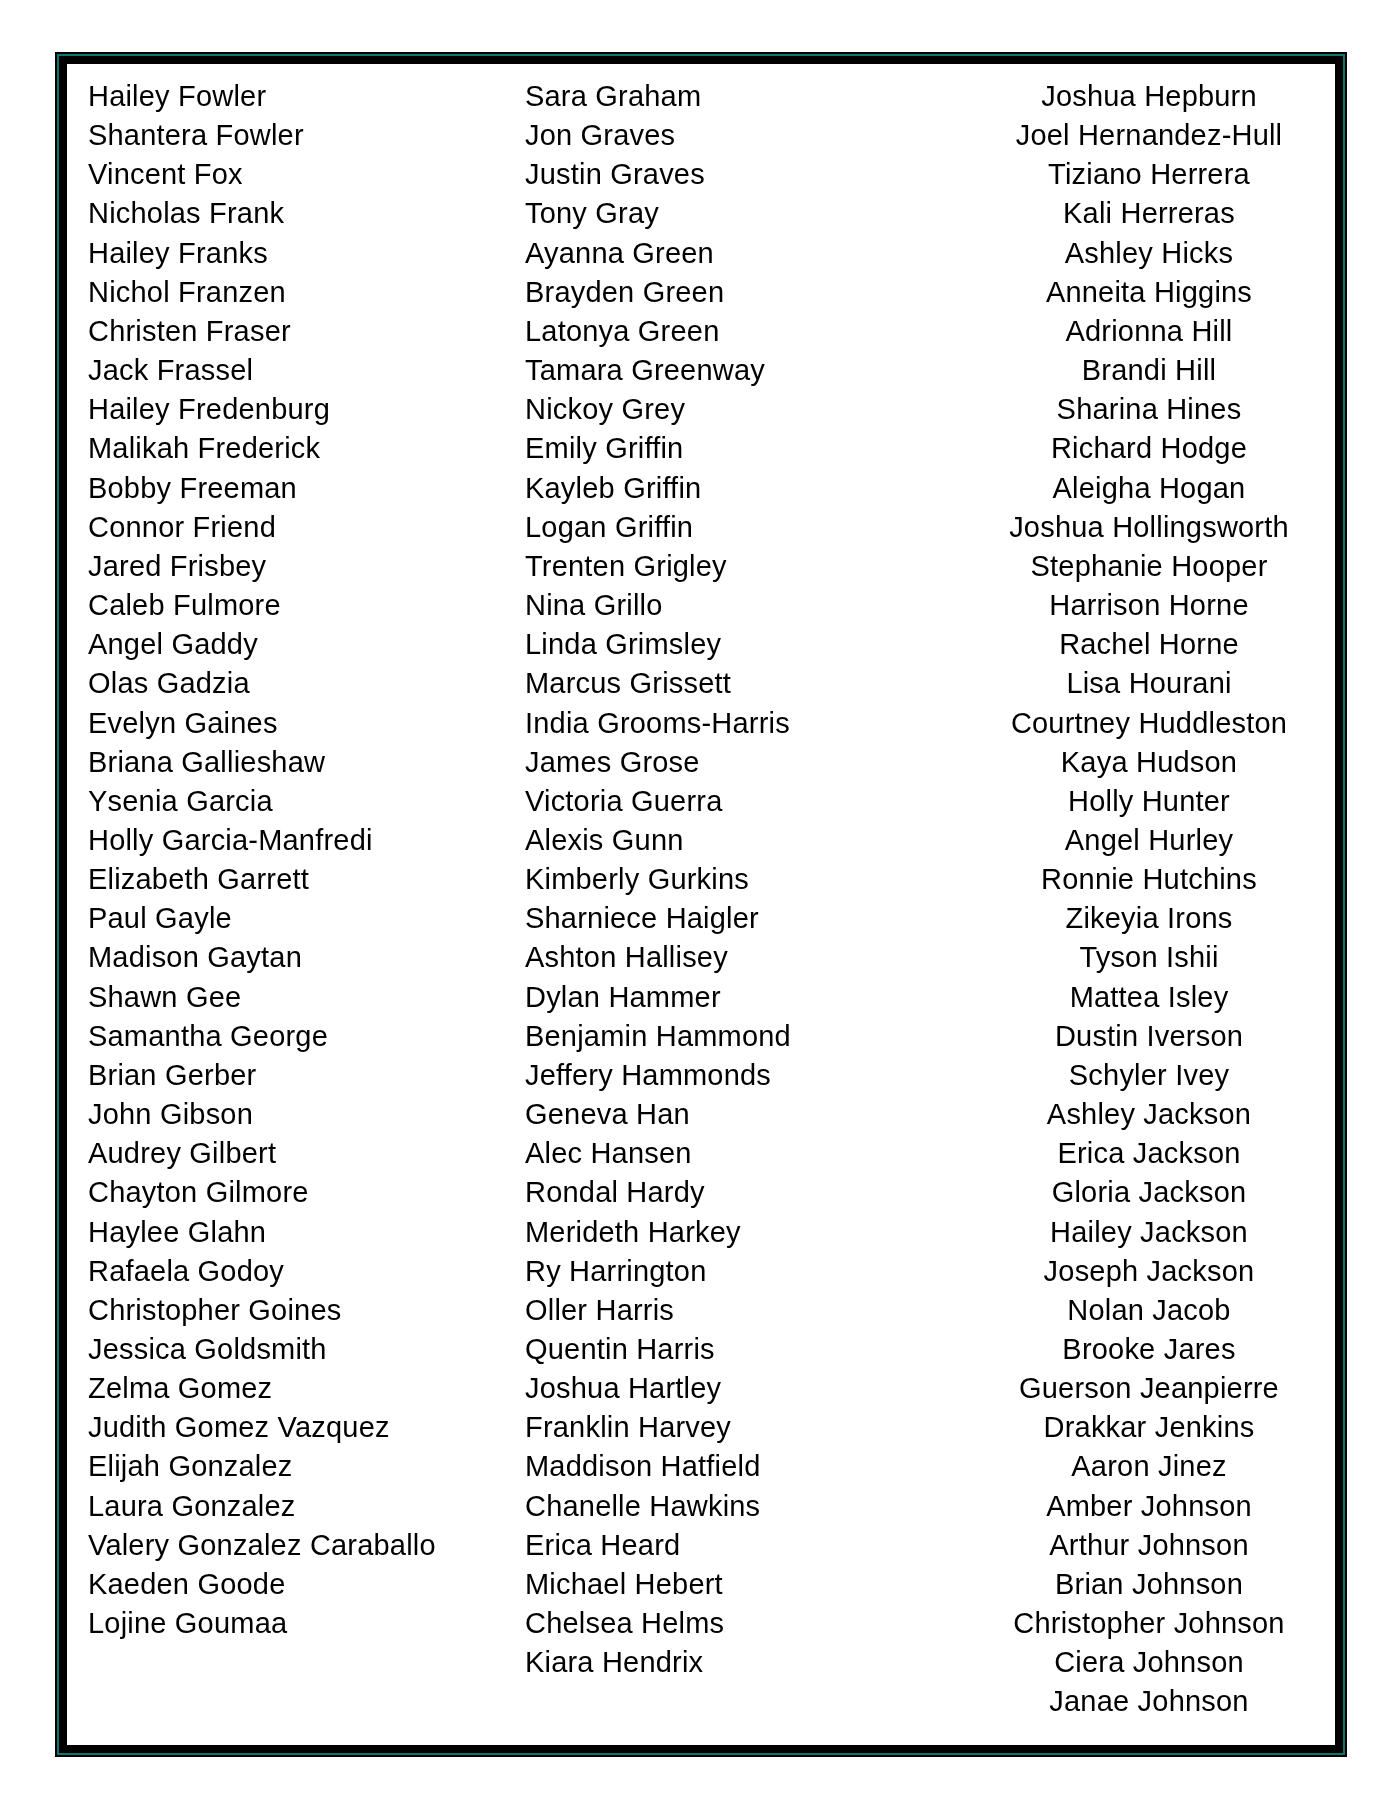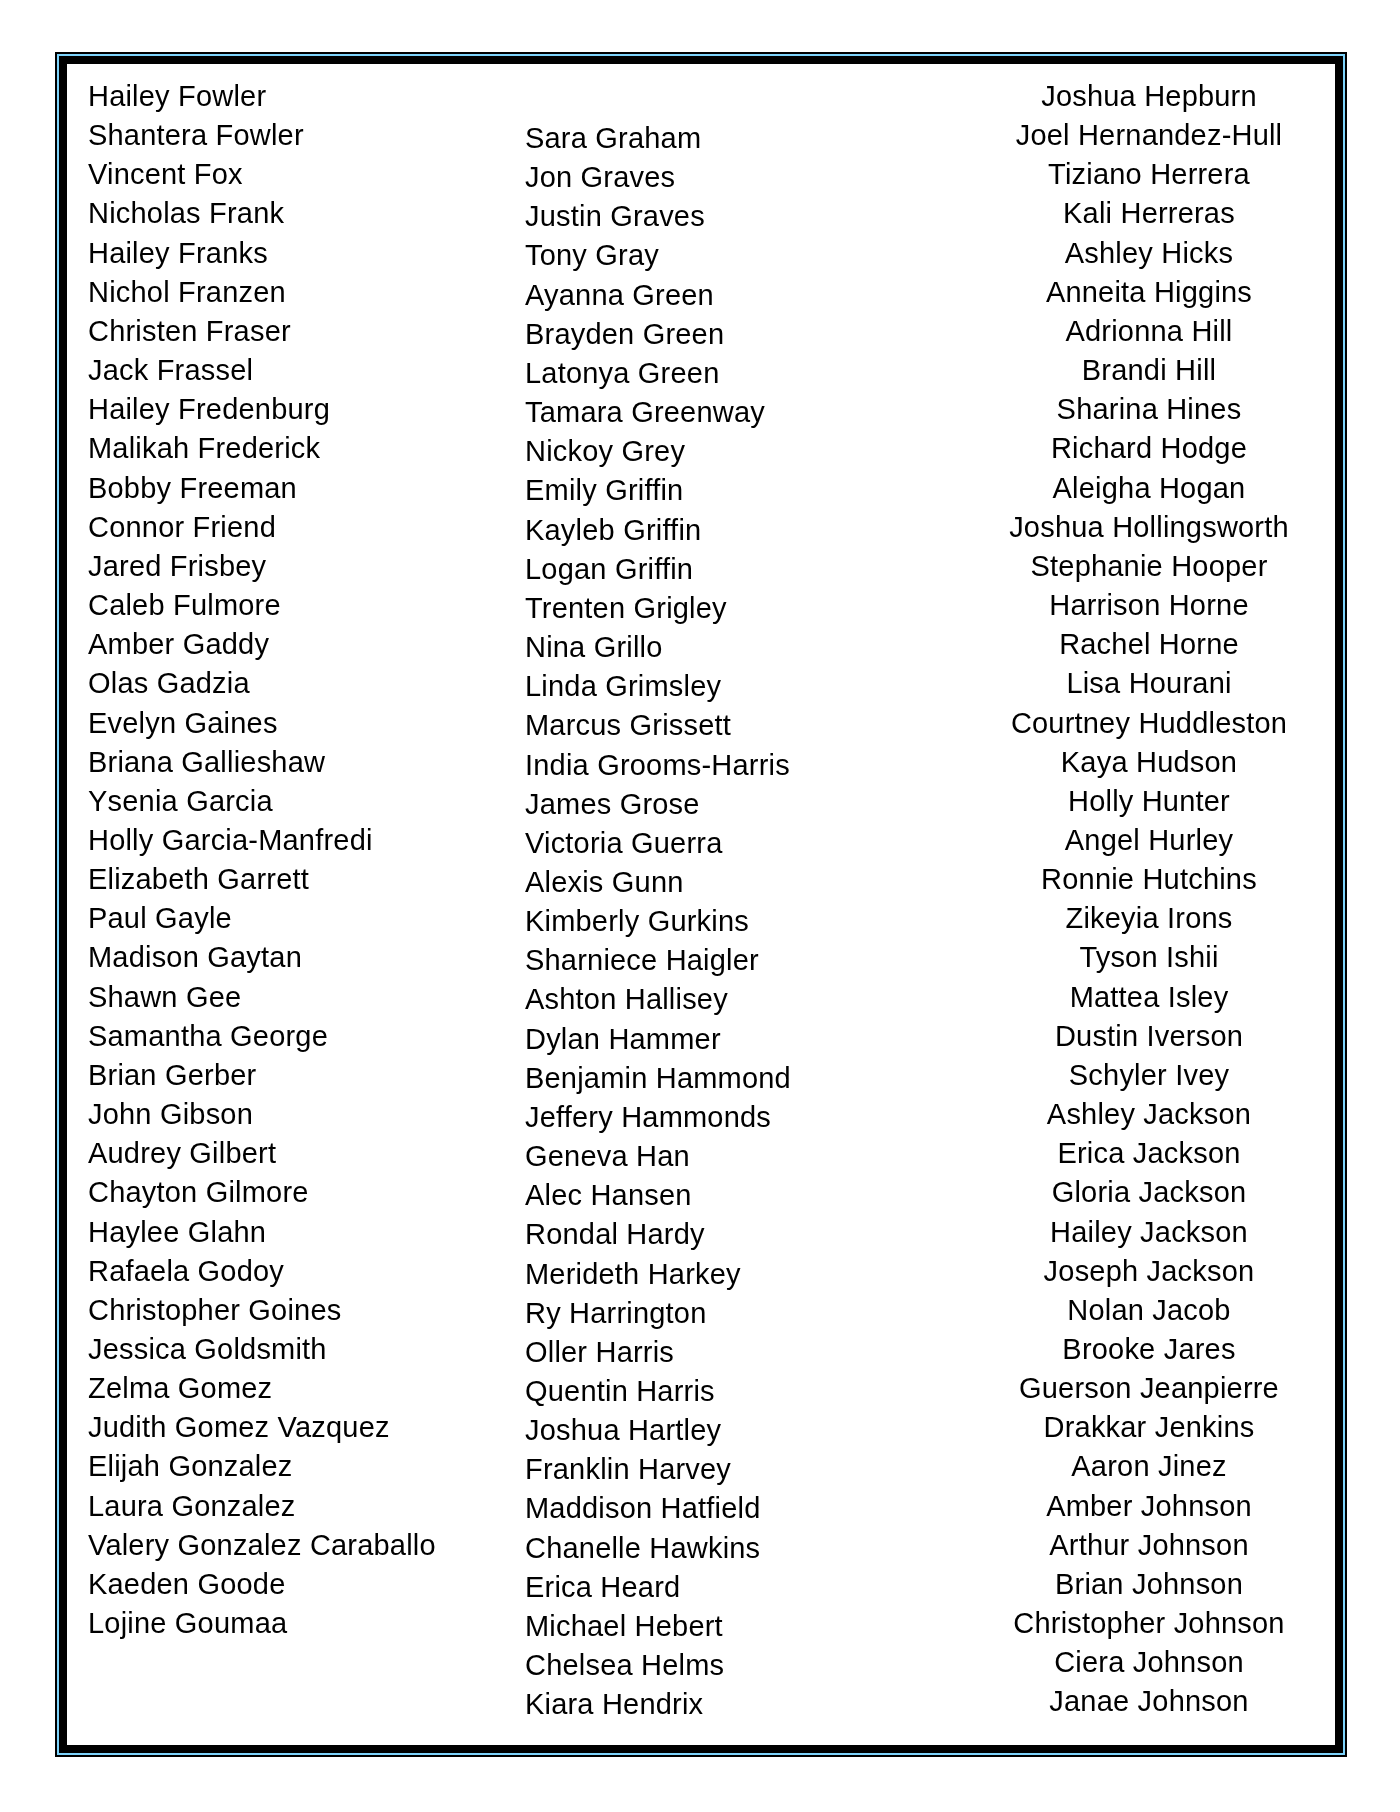--- a/index.html
+++ b/index.html
@@ -18,21 +18,21 @@
   }
   
   .frame-outer {
     position: absolute;
     left: 55px;
     top: 52px;
     width: 1292px;
     height: 1705px;
     box-sizing: border-box;
     border: 2px solid #000000;
-    background: #7dd3fc;
+    background: #0f766e;
   }
   .frame-inner {
     position: absolute;
     left: 2px;
     top: 2px;
     right: 2px;
     bottom: 2px;
     box-sizing: border-box;
     border: 8px solid #000000;
     background: #ffffff;
@@ -46,21 +46,21 @@
     padding: 13px 0 0 21px;
     display: flex;
     flex-direction: row;
     align-items: flex-start;
   }
   .col {
     box-sizing: border-box;
     flex: 0 0 auto;
   }
   .col-1 { width: 437px; }
-  .col-2 { width: 438px; margin-top: 42px; }
+  .col-2 { width: 438px; }
   .col-3 { flex: 1 1 auto; text-align: center; }
   .name-line {
     font-size: 29px;
     line-height: 39.15px;
     white-space: nowrap;
     letter-spacing: 0.2px;
   }
 </style>
 </head>
 <body>
@@ -77,21 +77,21 @@
             <div class="name-line">Hailey Franks</div>
             <div class="name-line">Nichol Franzen</div>
             <div class="name-line">Christen Fraser</div>
             <div class="name-line">Jack Frassel</div>
             <div class="name-line">Hailey Fredenburg</div>
             <div class="name-line">Malikah Frederick</div>
             <div class="name-line">Bobby Freeman</div>
             <div class="name-line">Connor Friend</div>
             <div class="name-line">Jared Frisbey</div>
             <div class="name-line">Caleb Fulmore</div>
-            <div class="name-line">Amber Gaddy</div>
+            <div class="name-line">Angel Gaddy</div>
             <div class="name-line">Olas Gadzia</div>
             <div class="name-line">Evelyn Gaines</div>
             <div class="name-line">Briana Gallieshaw</div>
             <div class="name-line">Ysenia Garcia</div>
             <div class="name-line">Holly Garcia-Manfredi</div>
             <div class="name-line">Elizabeth Garrett</div>
             <div class="name-line">Paul Gayle</div>
             <div class="name-line">Madison Gaytan</div>
             <div class="name-line">Shawn Gee</div>
             <div class="name-line">Samantha George</div>

